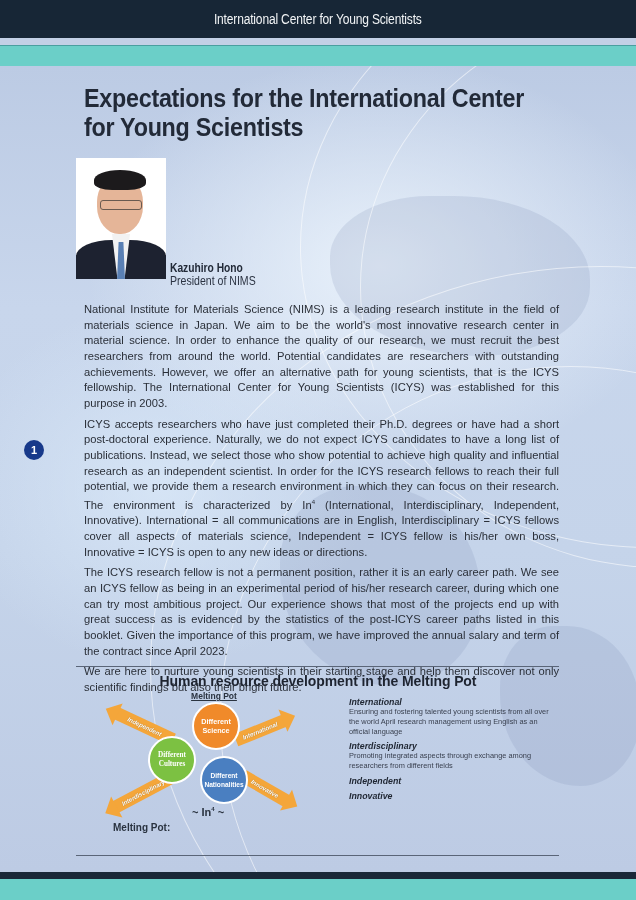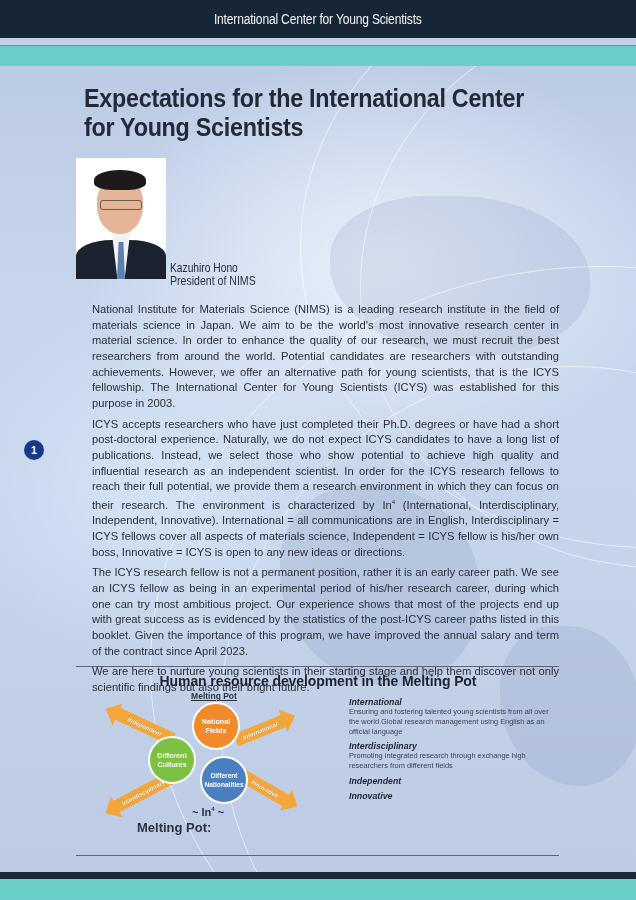--- a/index.html
+++ b/index.html
@@ -47,35 +47,35 @@
   }
   .photo .hair { position: absolute; left: 18px; top: 10px; width: 52px; height: 38px; background: #1c1a1c; border-radius: 50% 50% 35% 35%; }
   .photo .face { position: absolute; left: 21px; top: 18px; width: 46px; height: 58px; background: #e5b598; border-radius: 45% 45% 48% 48%; }
   .photo .glasses { position: absolute; left: 24px; top: 42px; width: 40px; height: 8px; border: 1px solid #6a5a50; border-radius: 3px; }
   .photo .suit { position: absolute; left: 0; top: 82px; width: 90px; height: 40px; background: #1d2230; border-radius: 40% 40% 0 0; }
   .photo .shirt { position: absolute; left: 36px; top: 76px; width: 18px; height: 45px; background: #f2f2f2; clip-path: polygon(0 0,100% 0,70% 100%,30% 100%); }
   .photo .tie { position: absolute; left: 41px; top: 84px; width: 8px; height: 38px; background: #5a80b4; clip-path: polygon(20% 0,80% 0,100% 100%,0 100%); }
 
   .name {
     position: absolute; left: 170px; top: 261px;
-    font-weight: normal; font-size: 12.5px; color: #222a38;
+    font-weight: bold; font-size: 12.5px; color: #222a38;
   }
   .name span { display: inline-block; transform: scaleX(0.82); transform-origin: left; white-space: nowrap; }
   .name-title {
     position: absolute; left: 170px; top: 274px;
     font-size: 12px; color: #2b3342;
   }
   .name-title span { display: inline-block; transform: scaleX(0.88); transform-origin: left; white-space: nowrap; }
 
   .body-text {
     position: absolute; left: 76px; top: 302px; width: 483px;
     font-size: 11.2px; line-height: 15.65px; color: #2a2f38;
     text-align: justify;
   }
-  .body-text p { margin: 0 0 5px 16px; }
+  .body-text p { margin: 0 0 5px 8px; }
   .body-text sup { font-size: 6px; }
 
   .page-badge {
     position: absolute; left: 24px; top: 440px; width: 20px; height: 20px;
     border-radius: 50%; background: #17398a; color: #fff;
     font-size: 11px; font-weight: bold;
     display: flex; align-items: center; justify-content: center;
   }
 
   .rule { position: absolute; left: 76px; width: 483px; height: 1px; background: #5a6578; }
@@ -106,21 +106,21 @@
     content: ""; position: absolute; right: -12px; top: -6px;
     border-left: 13px solid #f4a63a; border-top: 12.5px solid transparent; border-bottom: 12.5px solid transparent;
   }
   .in4 { position: absolute; left: 96px; top: 116px; font-size: 11px; font-weight: bold; color: #2a3340; }
   .in4 sup { font-size: 6px; }
 
   .mp-def {
     position: absolute; left: 113px; top: 823px; width: 210px;
     font-size: 7.4px; line-height: 10px; color: #3a4150;
   }
-  .mp-def b { color: #2a3340; font-size: 13px; margin-left: 24px; }
+  .mp-def b { color: #2a3340; font-size: 10px; }
 
   .features { position: absolute; left: 349px; top: 697px; width: 205px; }
   .feature { margin-bottom: 5px; }
   .feature .ft { font-size: 8.8px; font-weight: bold; font-style: italic; color: #1f2632; line-height: 10px; }
   .feature .fd { font-size: 7.4px; line-height: 9.8px; color: #3a4150; }
 
   .bottom-dark { position: absolute; left: 0; top: 872px; width: 636px; height: 7px; background: #1a2838; }
   .teal-band-bottom { position: absolute; left: 0; top: 879px; width: 636px; height: 21px; background: #6bcfc8; }
 </style>
 </head>
@@ -177,45 +177,45 @@
   <div class="arrow" style="left:134px;top:34px;width:52px;transform:rotate(-22deg);">
     <span>International</span>
   </div>
   <div class="arrow" style="left:12px;top:96px;width:62px;transform:rotate(152deg);">
     <span style="transform:rotate(180deg);display:inline-block;">Interdisciplinary</span>
   </div>
   <div class="arrow" style="left:140px;top:92px;width:50px;transform:rotate(30deg);">
     <span>Innovative</span>
   </div>
   <div class="circle" style="left:92px;top:12px;width:44px;height:44px;background:#f08a2a;">
-    <span style="width:34px;">National Fields</span>
+    <span style="width:34px;">Different Science</span>
   </div>
   <div class="circle" style="left:48px;top:46px;width:44px;height:44px;background:#7cc142;">
-    <span style="width:34px;">Different Cultures</span>
+    <span style="width:34px;font-family:Liberation Serif, serif;">Different Cultures</span>
   </div>
   <div class="circle" style="left:100px;top:66px;width:44px;height:44px;background:#4a7fc1;">
     <span style="width:42px;font-size:6.6px;">Different Nationalities</span>
   </div>
   <div class="in4" style="left:92px;">
     <span>~ In</span><sup>4</sup><span> ~</span>
   </div>
 </div>
 
 <div class="mp-def">
   <b>Melting Pot:</b><br>
 </div>
 
 <div class="features">
   <div class="feature">
     <div class="ft">International</div>
-    <div class="fd">Ensuring and fostering talented young scientists from all over the world Global research management using English as an official language</div>
+    <div class="fd">Ensuring and fostering talented young scientists from all over the world April research management using English as an official language</div>
   </div>
   <div class="feature">
     <div class="ft">Interdisciplinary</div>
-    <div class="fd">Promoting integrated research through exchange high researchers from different fields</div>
+    <div class="fd">Promoting integrated aspects through exchange among researchers from different fields</div>
   </div>
   <div class="feature">
     <div class="ft">Independent</div>
   </div>
   <div class="feature">
     <div class="ft">Innovative</div>
   </div>
 </div>
 
 <div class="rule" style="top:855px;"></div>

